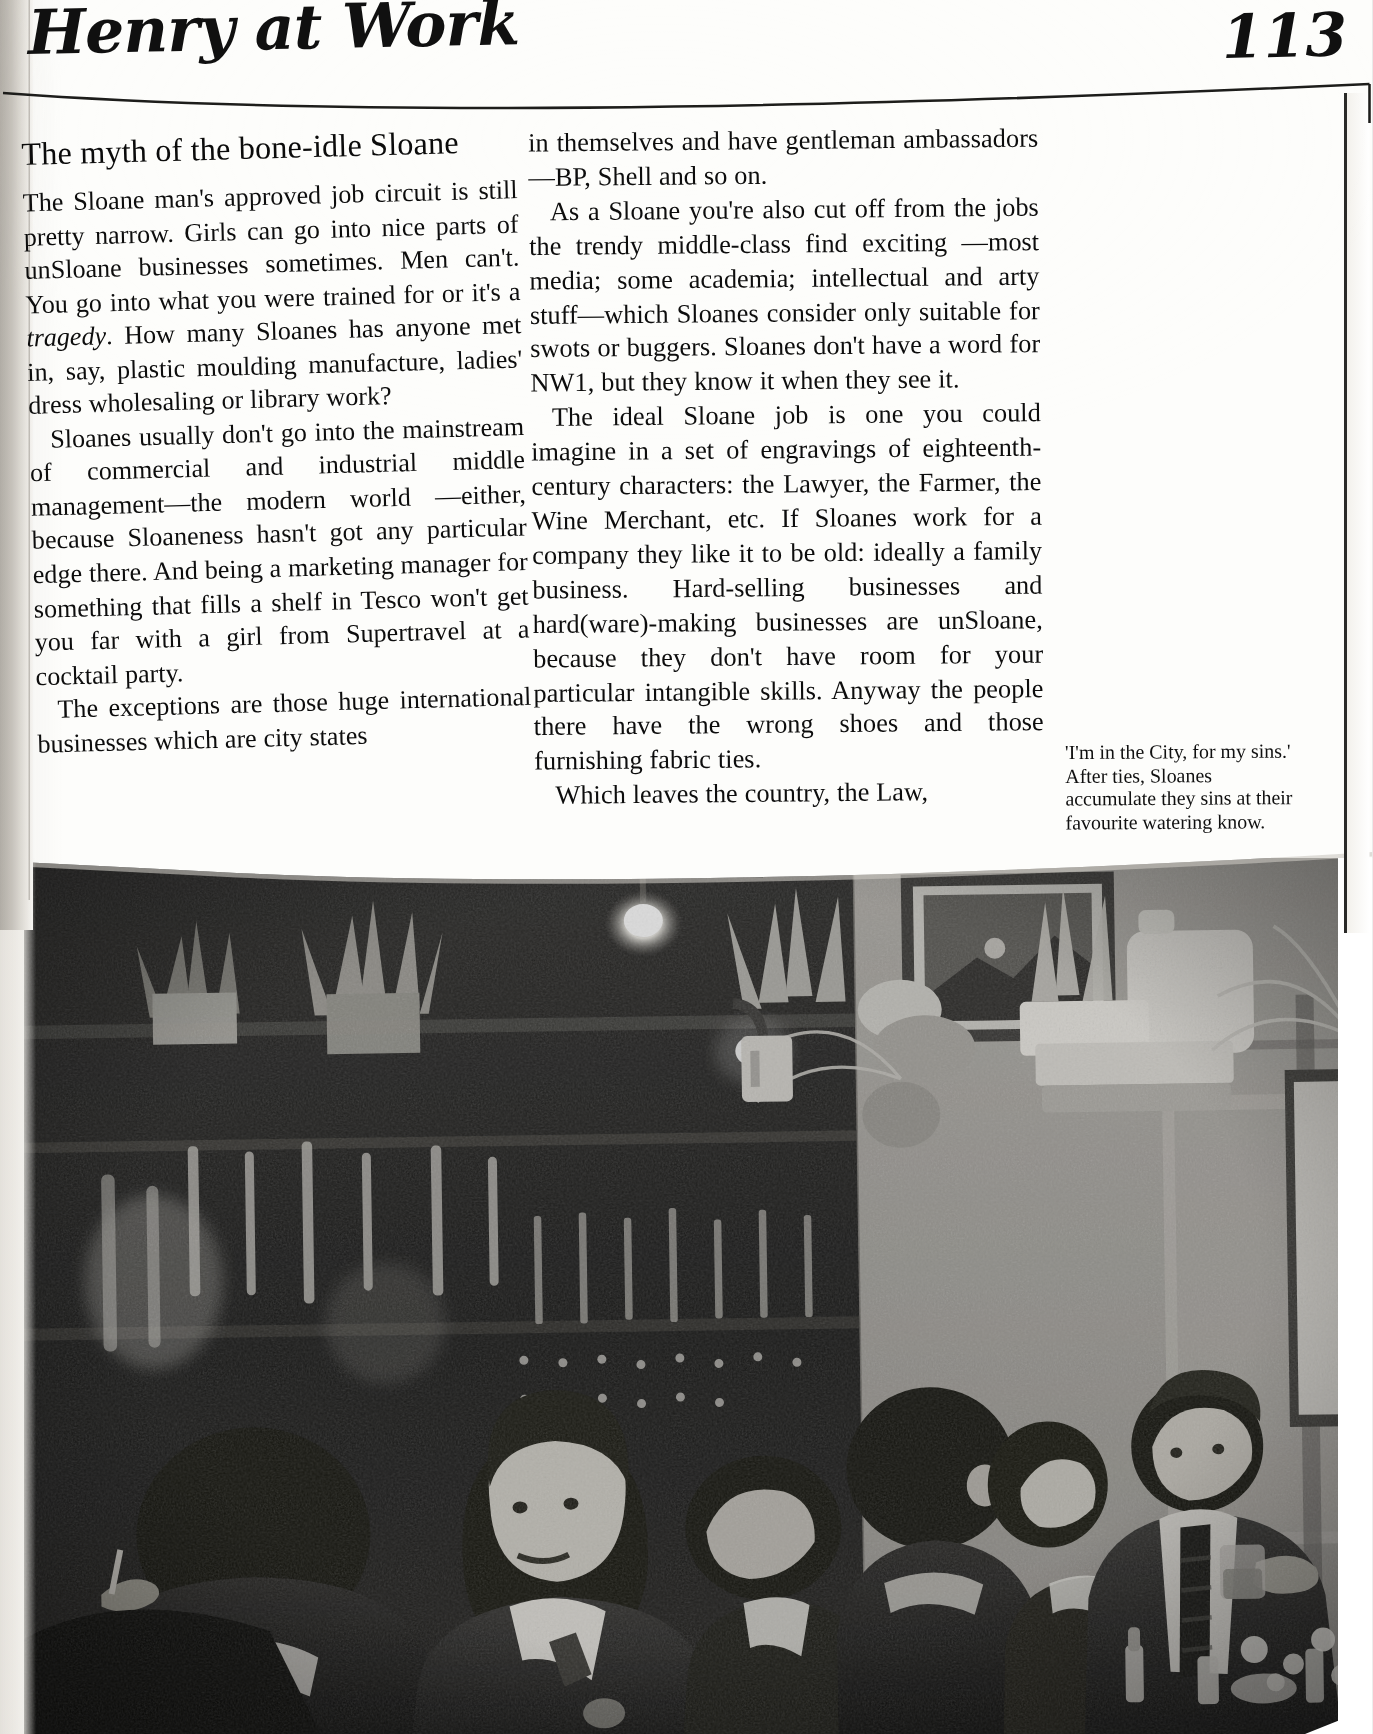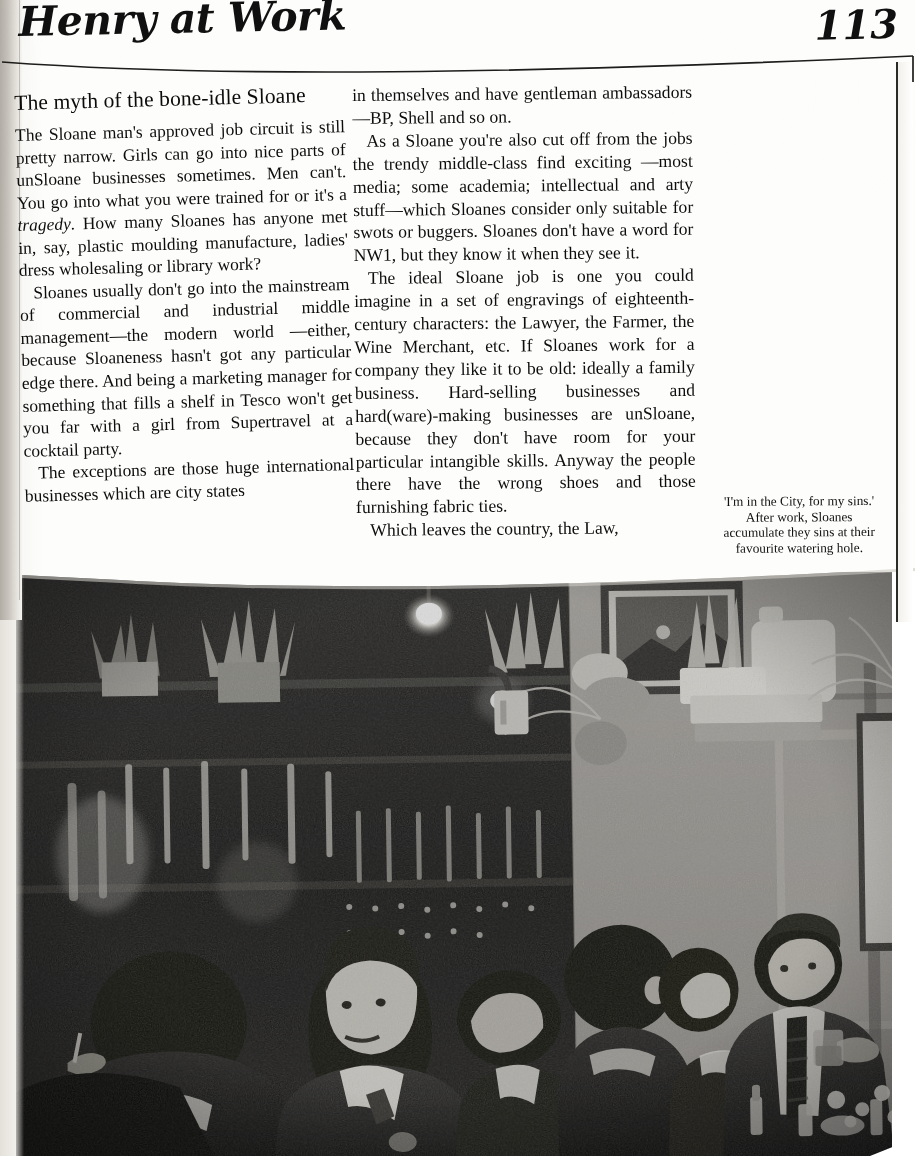--- a/index.html
+++ b/index.html
@@ -76,21 +76,21 @@
     -webkit-hyphens:none;hyphens:none;
     word-spacing:.2px;
   }
   .body-p + .body-p{text-indent:14px;}
 
   .col-right .body-p{font-size:17.6px;line-height:22.9px;}
 
   .cap-p{
     font-family:"Liberation Serif",serif;
     font-size:13.3px;line-height:15.6px;margin:0;color:#101010;
-    text-align:center;
+    text-align:left;
   }
 
   em{font-style:italic;}
 
   
   .photo-wrap{
     position:absolute;left:16px;top:572px;width:882px;height:584px;
     overflow:hidden;z-index:4;
   }
   .photo-rot{
@@ -439,23 +439,23 @@
 
     <div class="col col-right">
       <p class="body-p">in themselves and have gentleman ambassadors—BP, Shell and so on.</p>
       <p class="body-p">As a Sloane you're also cut off from the jobs the trendy middle-class find exciting —most media; some academia; intellectual and arty stuff—which Sloanes consider only suitable for swots or buggers. Sloanes don't have a word for NW1, but they know it when they see it.</p>
       <p class="body-p">The ideal Sloane job is one you could imagine in a set of engravings of eighteenth-century characters: the Lawyer, the Farmer, the Wine Merchant, etc. If Sloanes work for a company they like it to be old: ideally a family business. Hard-selling businesses and hard(ware)-making businesses are unSloane, because they don't have room for your particular intangible skills. Anyway the people there have the wrong shoes and those furnishing fabric ties.</p>
       <p class="body-p">Which leaves the country, the Law,</p>
     </div>
 
     <div class="col col-caption">
       <p class="cap-p">'I'm in the City, for my sins.'</p>
-      <p class="cap-p">After work, Sloanes</p>
+      <p class="cap-p">After ties, Sloanes</p>
       <p class="cap-p">accumulate they sins at their</p>
-      <p class="cap-p">favourite watering hole.</p>
+      <p class="cap-p">favourite watering know.</p>
     </div>
   </div>
 
   <div class="gutter-shadow"></div>
   <div class="gutter-line"></div>
   <div class="page-edge-right2"></div>
   <div class="page-edge-right"></div>
 
   <div class="paper-haze"></div>
 </div>

